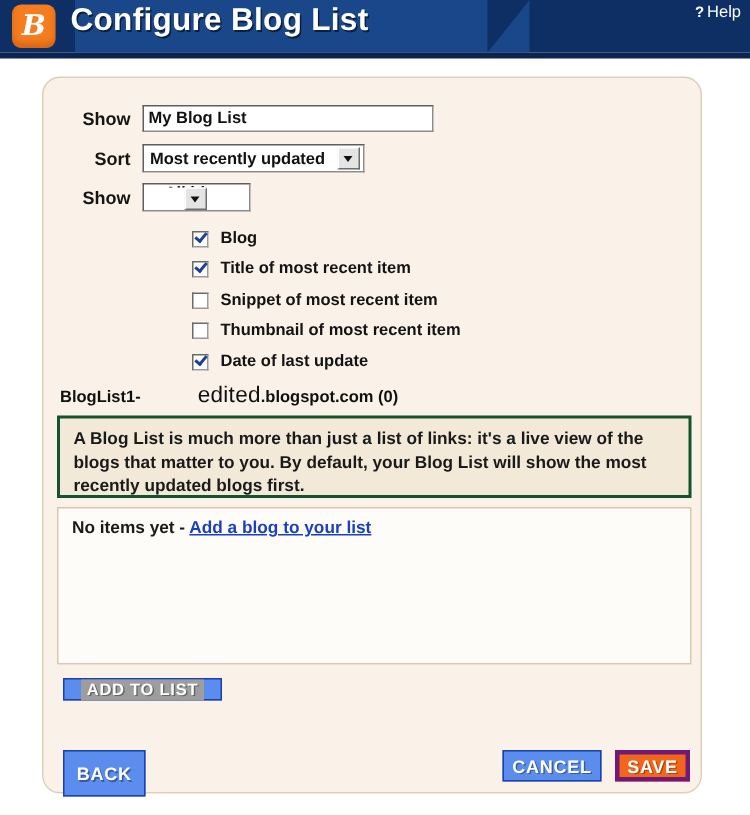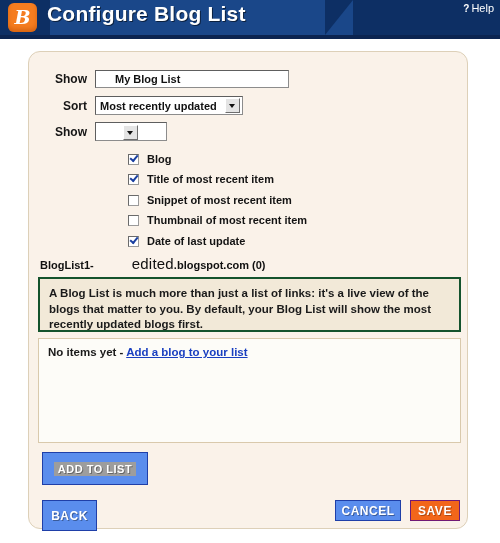--- a/index.html
+++ b/index.html
@@ -124,21 +124,21 @@
     width: 194px;
     height: 18px;
     border: 1px solid #8c8c8c;
     border-top-color: #5e5e5e;
     border-left-color: #5e5e5e;
     background: #ffffff;
     font-family: "Liberation Sans", sans-serif;
     font-size: 11px;
     font-weight: bold;
     color: #111;
-    padding: 0 19px;
+    padding: 0 3px;
     box-sizing: border-box;
   }
   .select-box {
     height: 19px;
     border: 1px solid #8c8c8c;
     border-top-color: #5e5e5e;
     border-left-color: #5e5e5e;
     background: #ffffff;
     display: flex;
     align-items: center;
@@ -293,28 +293,28 @@
     cursor: pointer;
     white-space: nowrap;
   }
   .btn-blue {
     background: #5a8ded;
     border: 1px solid #1f3fa8;
     text-shadow: 1px 1px 0 rgba(0,0,0,.35);
   }
   .btn-orange {
     background: #f2661a;
-    border: 1px solid #701a75;
+    border: 3px solid #701a75;
     text-shadow: 1px 1px 0 rgba(0,0,0,.3);
   }
   .btn-add {
     position: absolute;
     left: 42px; top: 452px;
     width: 106px;
-    height: 33px;
+    height: 15px;
     font-size: 11px;
     letter-spacing: .5px;
   }
   .btn-add-inner {
     background: #9d9d9d;
     padding: 0 4px;
     line-height: 14px;
   }
   .btn-back {
     position: absolute;

